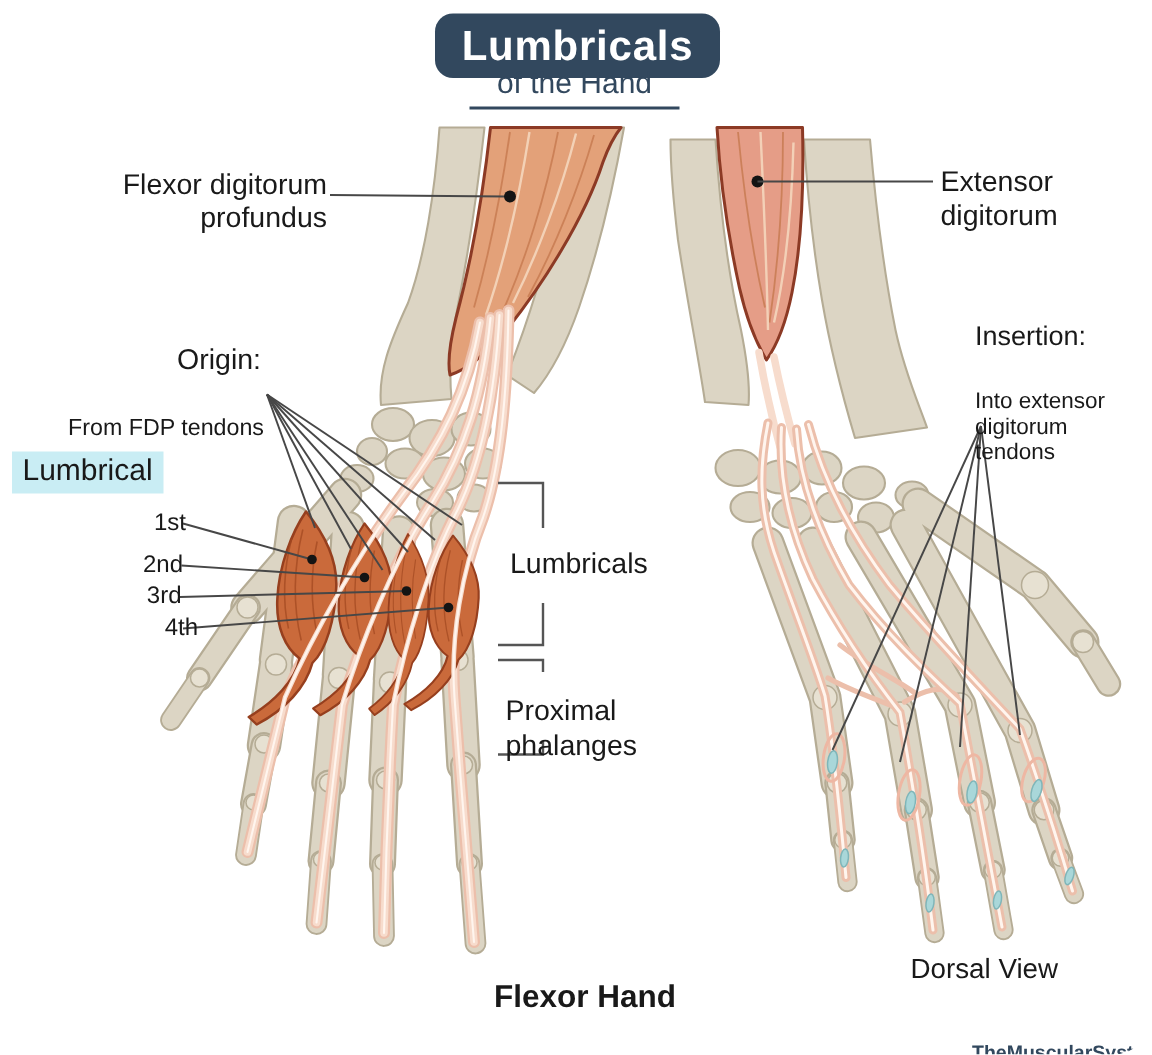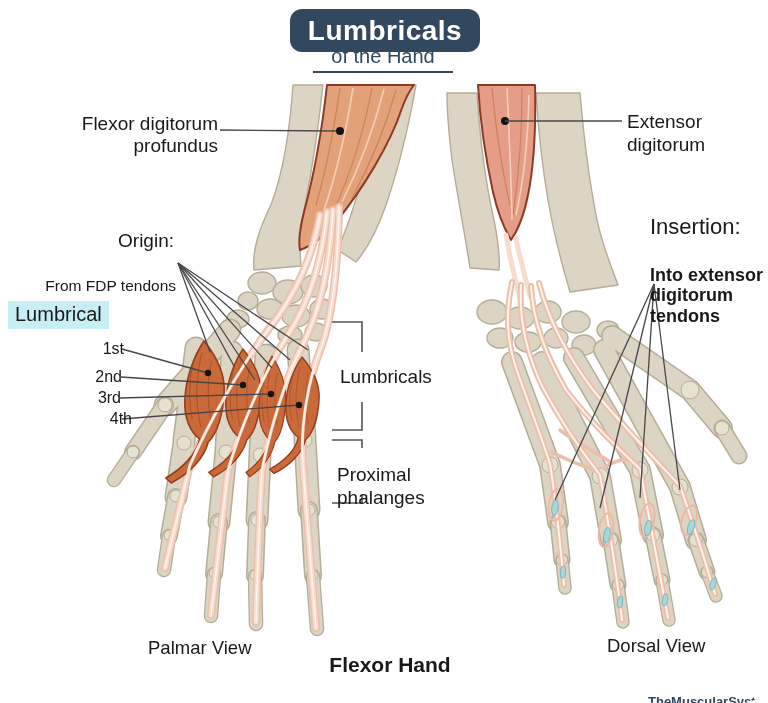--- a/index.html
+++ b/index.html
@@ -16,22 +16,22 @@
   .flexor{left:30px;top:113px;width:188px;font-size:19px;line-height:1.16;}
   .origin-block{left:18px;top:212px;width:158px;text-align:right;}
   .origin-h{font-size:19px;margin:0 0 6px 0;padding-right:2px;}
   .origin-d{font-size:15.5px;margin:0;}
   .lumbrical{left:8px;top:301px;background:var(--highlight);padding:2px 7px 3px 7px;font-size:20px;}
   .ord{position:absolute;width:42px;text-align:right;font-size:16px;}
   .metacarpals{left:340px;top:366px;font-size:19px;}
   .proximal{left:337px;top:447px;font-size:19px;line-height:1.2;margin-top:17px;}
   .extensor{left:627px;top:110px;font-size:19px;line-height:1.22;}
   .insertion-block{left:650px;top:196px;}
-  .insertion-h{font-size:22px;margin:0 0 7px 0;}
-  .insertion-d{font-size:18px;margin:0;line-height:1.13;font-weight:bold;}
+  .insertion-h{font-size:18px;margin:0 0 7px 0;}
+  .insertion-d{font-size:15px;margin:0;line-height:1.13;}
   .palmar-cap{left:148px;top:637px;font-size:18.5px;}
   .dorsal-cap{left:607px;top:635px;font-size:18.5px;}
   .righthand{left:305px;top:653px;width:170px;text-align:center;font-size:21px;font-weight:bold;}
   .watermark{left:648px;top:677px;width:116px;text-align:right;color:var(--navy);}
   .wm-main{font-weight:bold;font-size:13px;display:block;}
   
   .boneP{fill:var(--bone);stroke:var(--bone-stroke);stroke-width:1.4;stroke-linejoin:round;}
   .joint{fill:var(--bone-joint);stroke:var(--bone-stroke);stroke-width:1;}
   .cap{fill:none;stroke-linecap:round;stroke-linejoin:round;}
   .o20{stroke:var(--bone-stroke);stroke-width:23px;}  .f20{stroke:var(--bone);stroke-width:20px;}
@@ -295,21 +295,20 @@
   <div class="lbl extensor">Extensor
 digitorum</div>
 
   <div class="lbl insertion-block">
     <p class="insertion-h">Insertion:</p>
     <p class="insertion-d">Into extensor
 digitorum
 tendons</p>
   </div>
 
-  <div class="lbl palmar-cap">Palmar View</div>
   <div class="lbl dorsal-cap">Dorsal View</div>
   <div class="lbl righthand">Flexor Hand</div>
 
   <div class="lbl watermark">
     <span class="wm-main">TheMuscularSystem</span>
     
   </div>
 
 </div>
 

